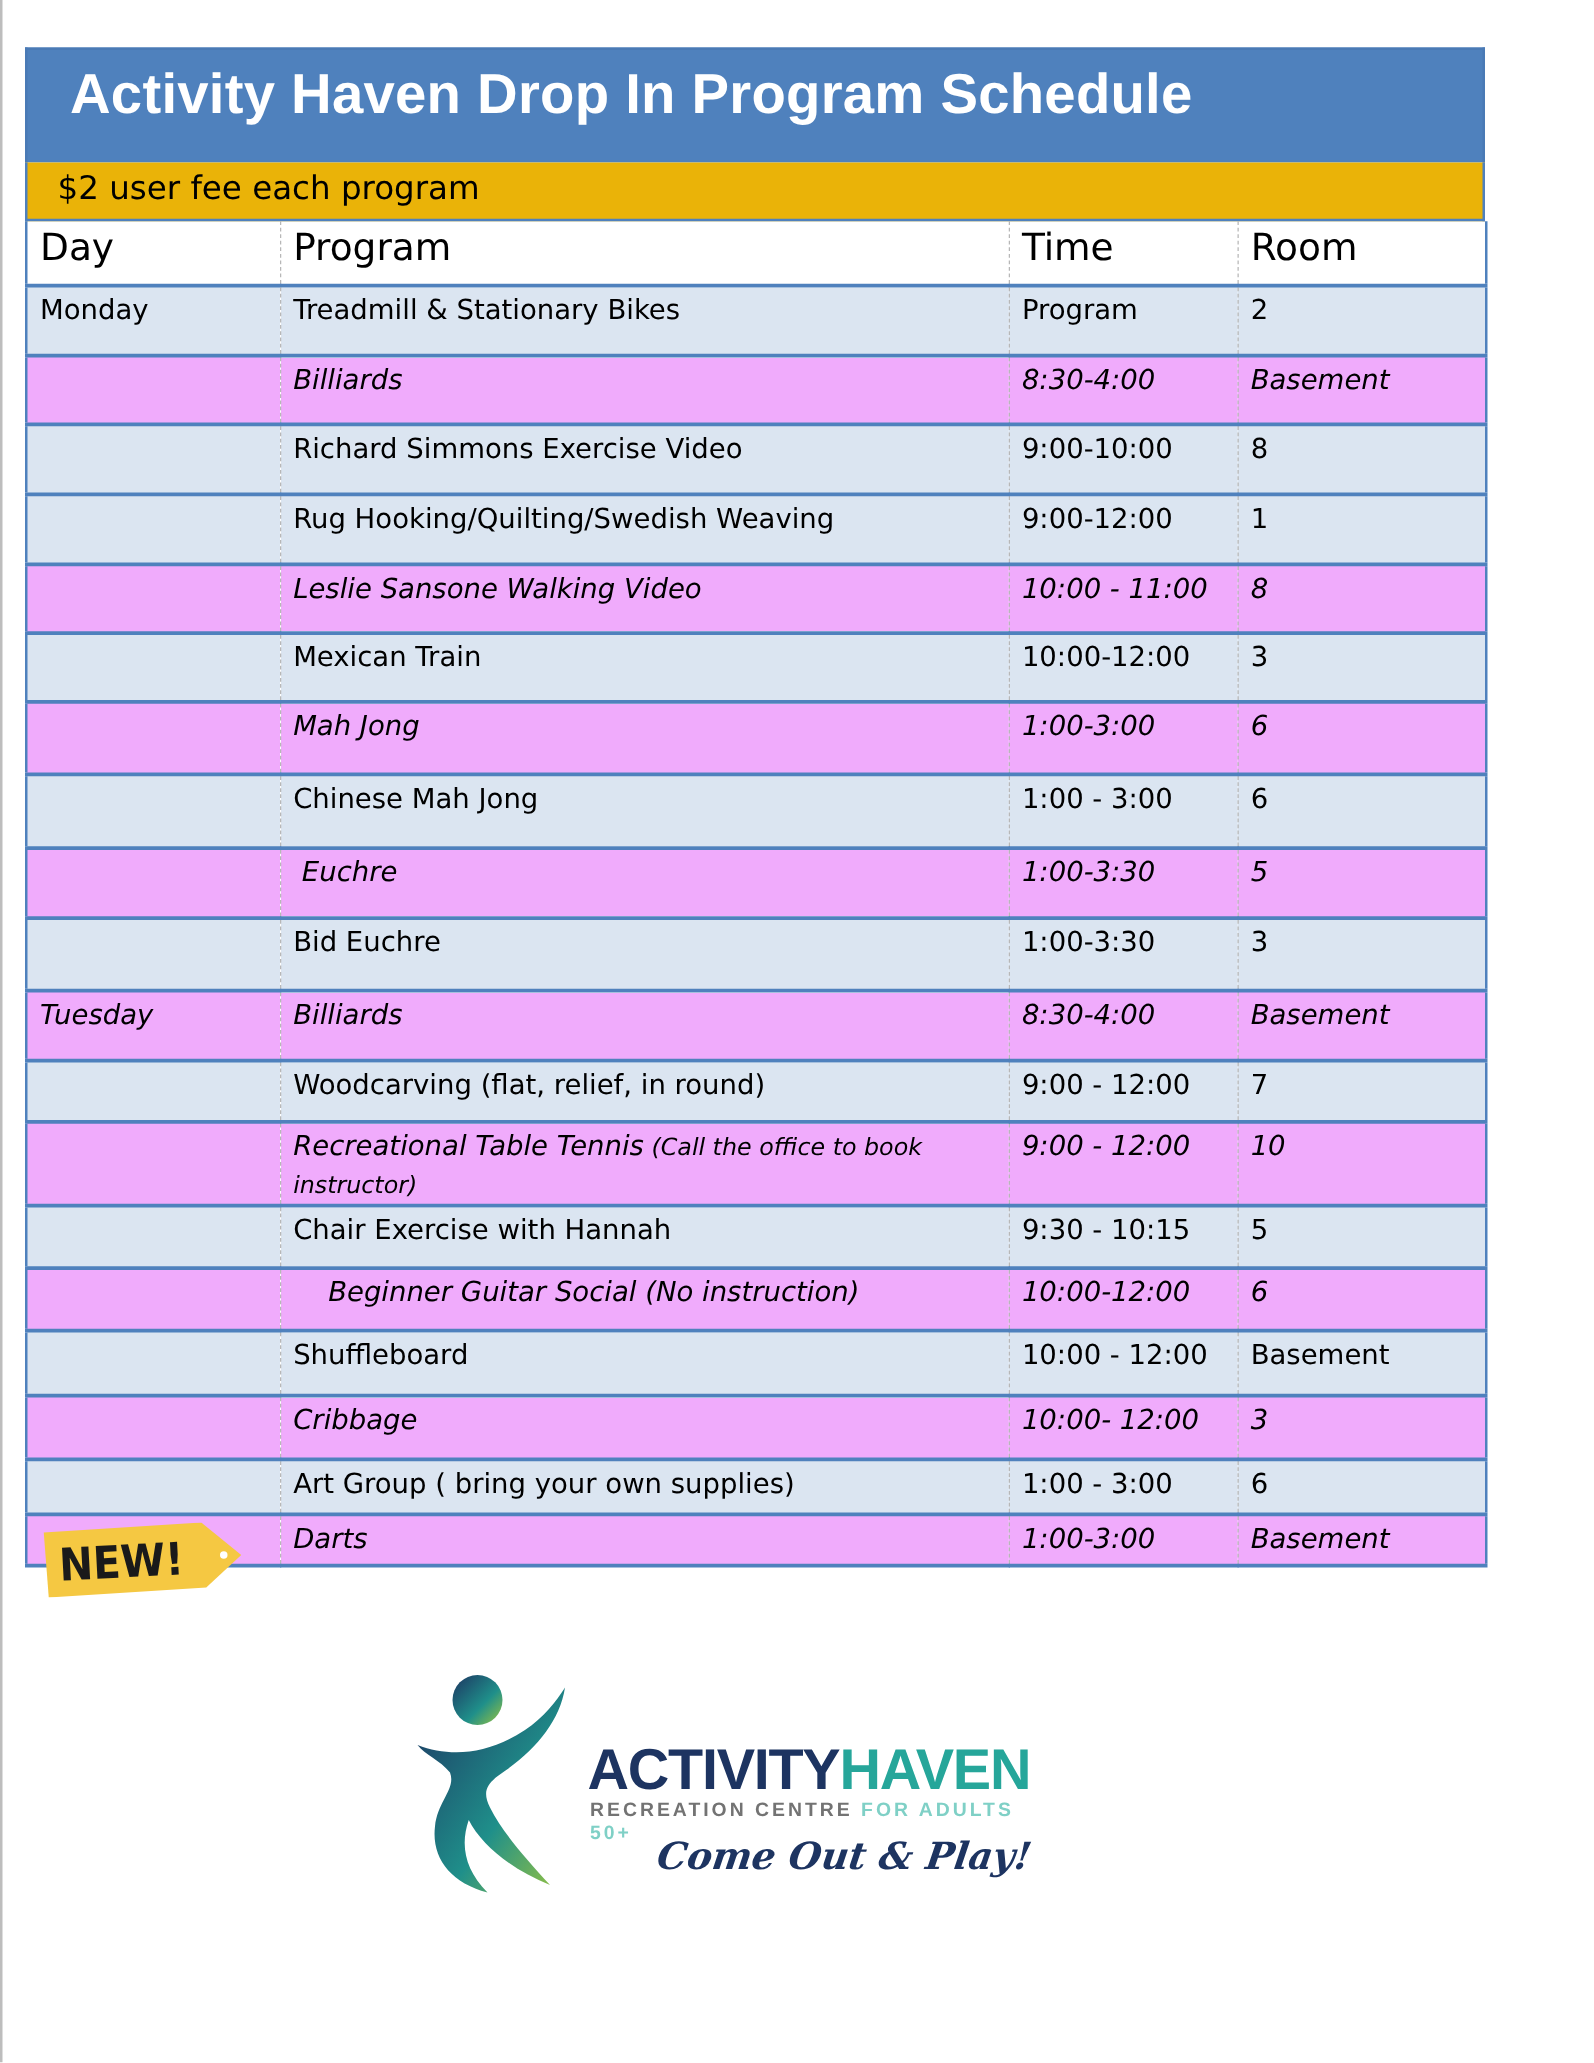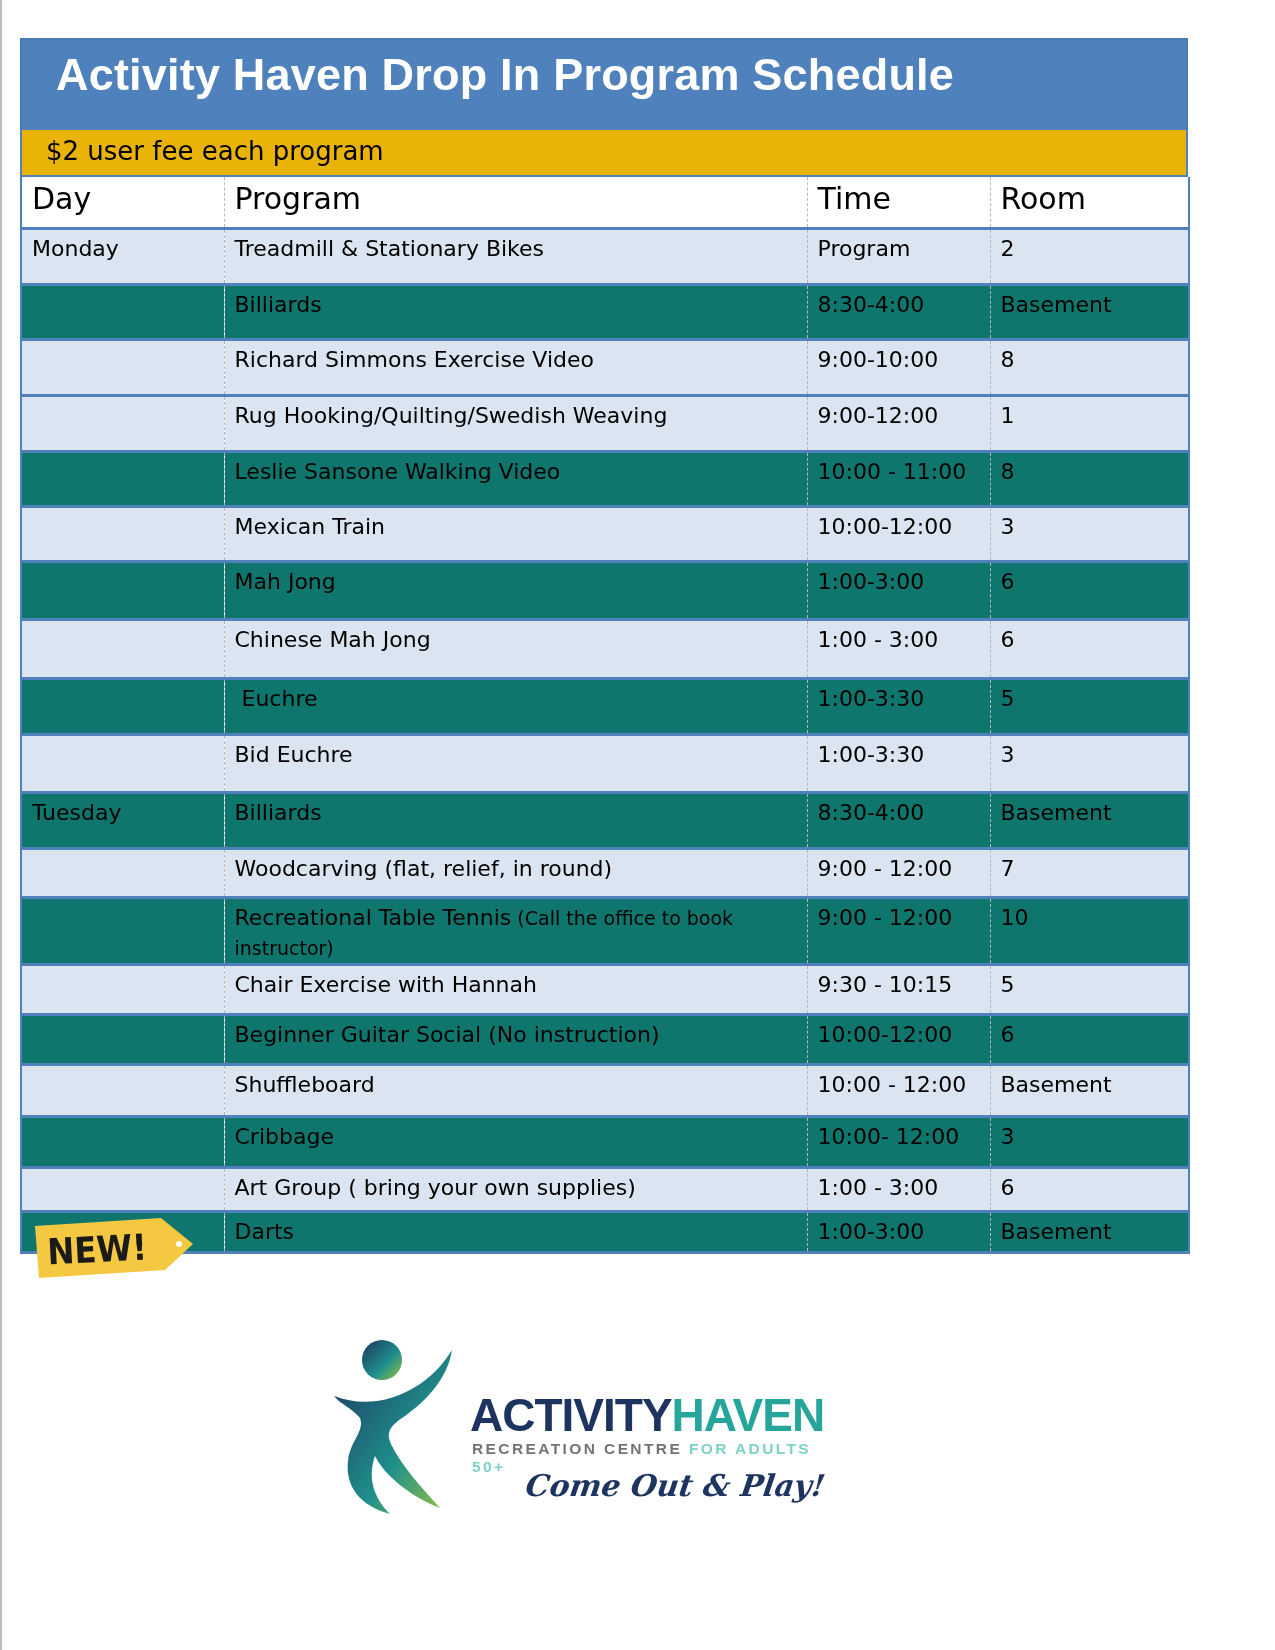--- a/index.html
+++ b/index.html
@@ -18,21 +18,21 @@
     height:47px; background:#eab308; border:2px solid #4f81bd; border-top:none; box-sizing:border-box;
     font-size:26px; line-height:42px; padding-left:24px;
   }
   table { border-collapse:collapse; width:1168px; table-layout:fixed; }
   td, th { padding:0; vertical-align:top; box-sizing:border-box; }
   col.c-day { width:203px; } col.c-prog { width:583px; } col.c-time { width:183px; } col.c-room { width:199px; }
   tr { border-top:3px solid #4f81bd; }
   tr.head { border-top:none; }
   table { border-left:2px solid #4f81bd; border-right:2px solid #4f81bd; border-bottom:3px solid #4f81bd; }
   tr.alt { background:#dbe5f1; }
-  tr.plain { background:#0f766e; }
+  tr.plain { background:#f0abfc;font-style:italic; }
   td + td { border-left:1px dashed #b7b7b7; }
   th + th { border-left:1px dashed #b7b7b7; }
   th { font-weight:normal; text-align:left; font-size:30px; padding:4px 0 0 10px; height:51px; }
   td { font-size:22px; padding:4px 0 0 10px; line-height:29px; }
   td.prog { position:relative; }
   .note { font-size:19px; }
   .new-badge {
     position:absolute; left:33px; top:1218px; width:160px; height:60px; z-index:5;
   }
   .new-badge svg { width:160px; height:60px; }
@@ -147,21 +147,21 @@
           <td>10</td>
         </tr>
         <tr class="alt" style="height: 50px;">
           <td></td>
           <td class="prog"><span style="white-space: pre;">Chair Exercise with Hannah</span></td>
           <td>9:30 - 10:15</td>
           <td>5</td>
         </tr>
         <tr class="plain" style="height: 50px;">
           <td></td>
-          <td class="prog"><span style="white-space: pre;">Beginner Guitar Social (No instruction)</span></td>
+          <td class="prog"><span style="white-space: pre; margin-left: 28px;">Beginner Guitar Social (No instruction)</span></td>
           <td>10:00-12:00</td>
           <td>6</td>
         </tr>
         <tr class="alt" style="height: 52px;">
           <td></td>
           <td class="prog"><span style="white-space: pre;">Shuffleboard</span></td>
           <td>10:00 - 12:00</td>
           <td>Basement</td>
         </tr>
         <tr class="plain" style="height: 51px;">

